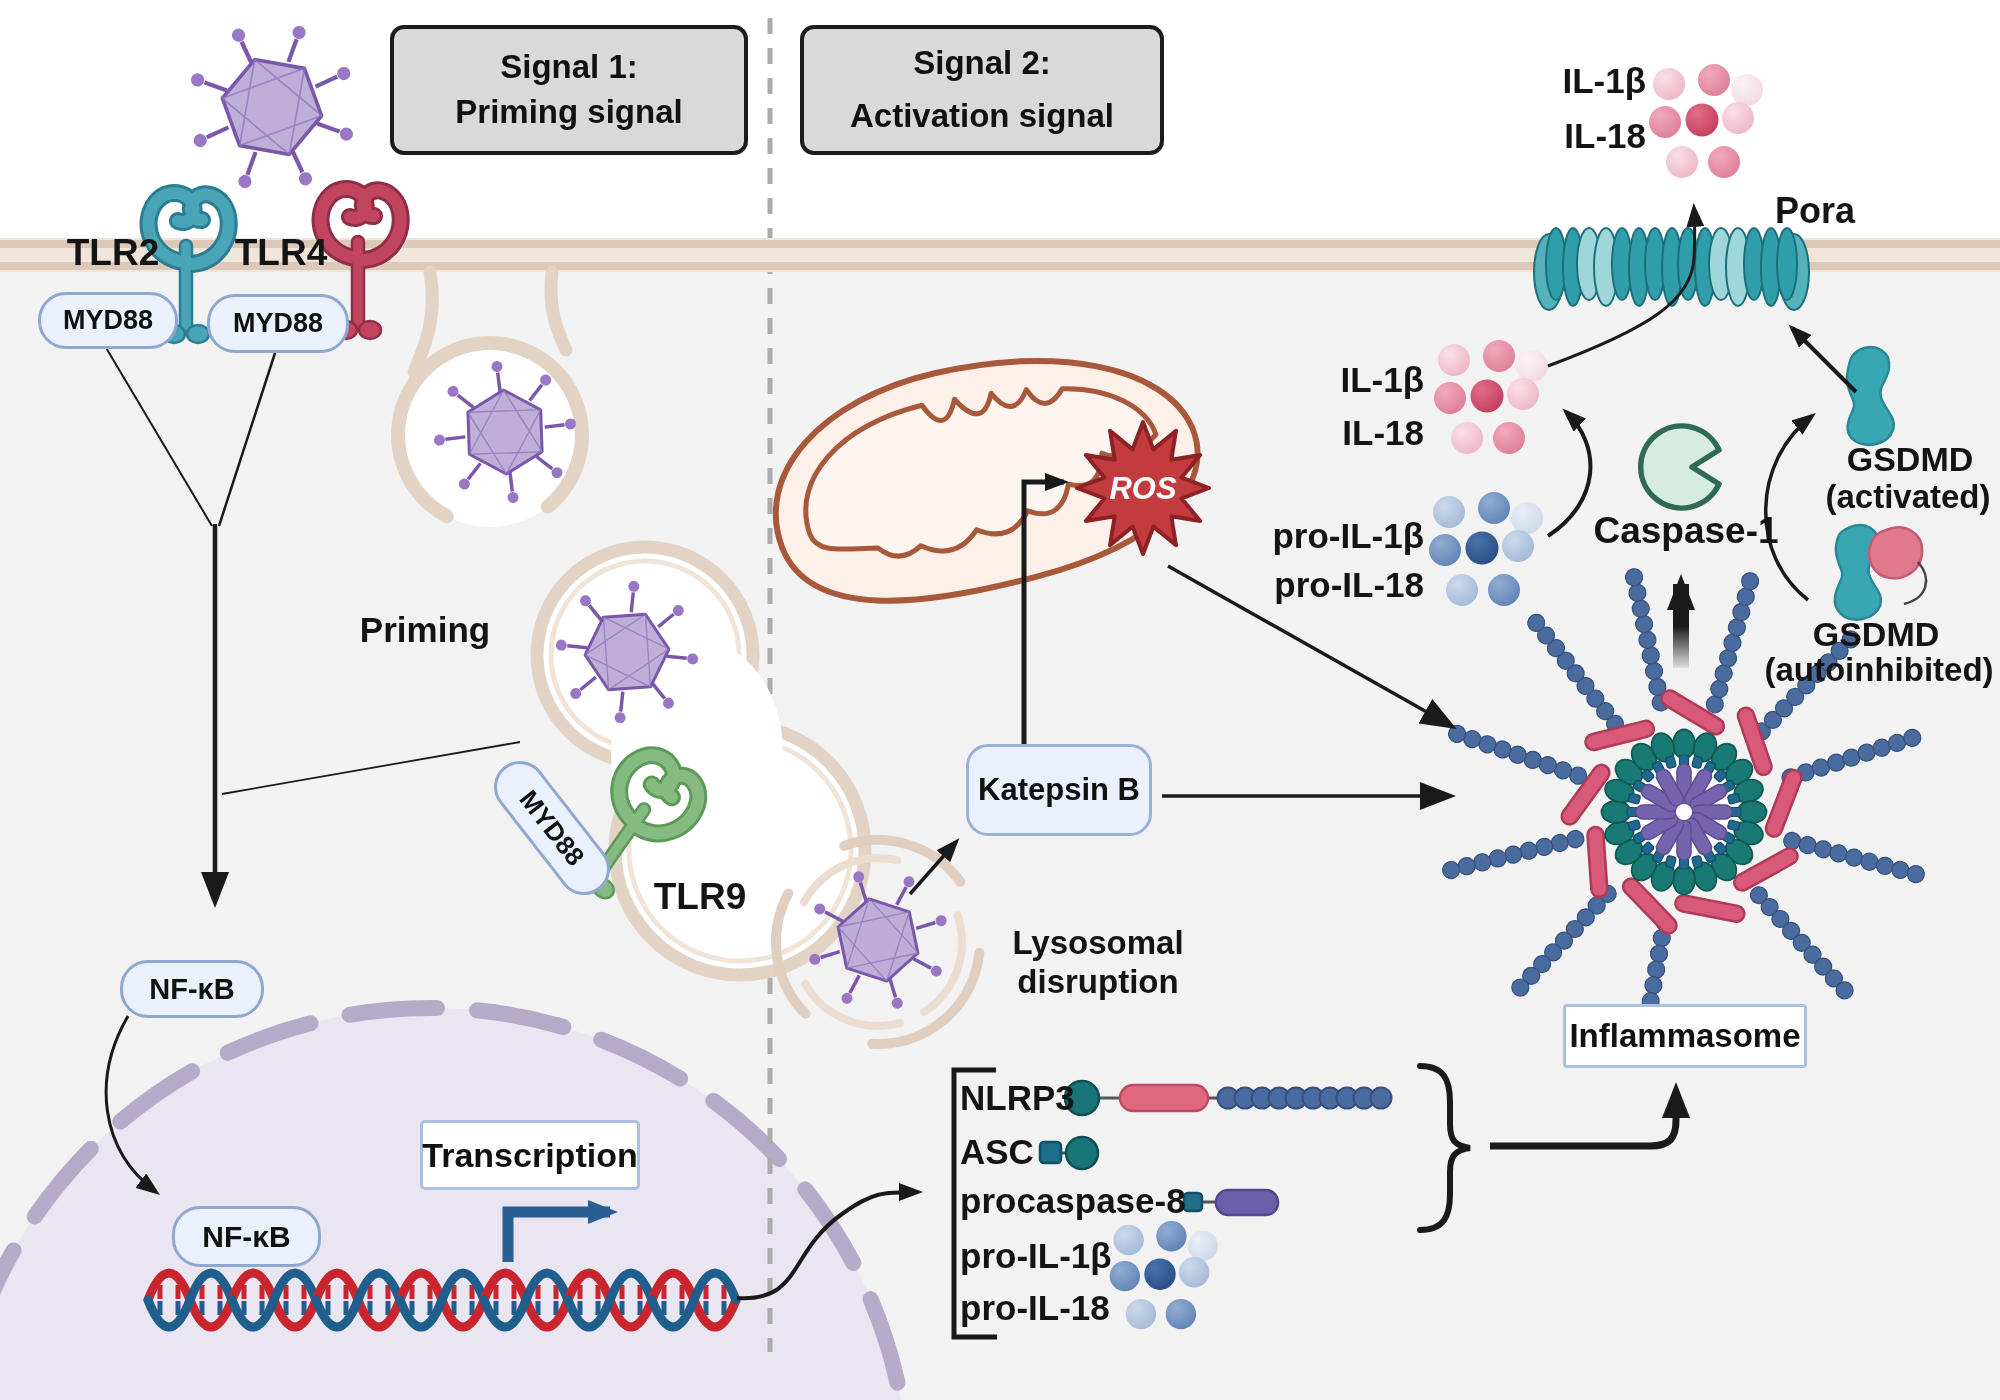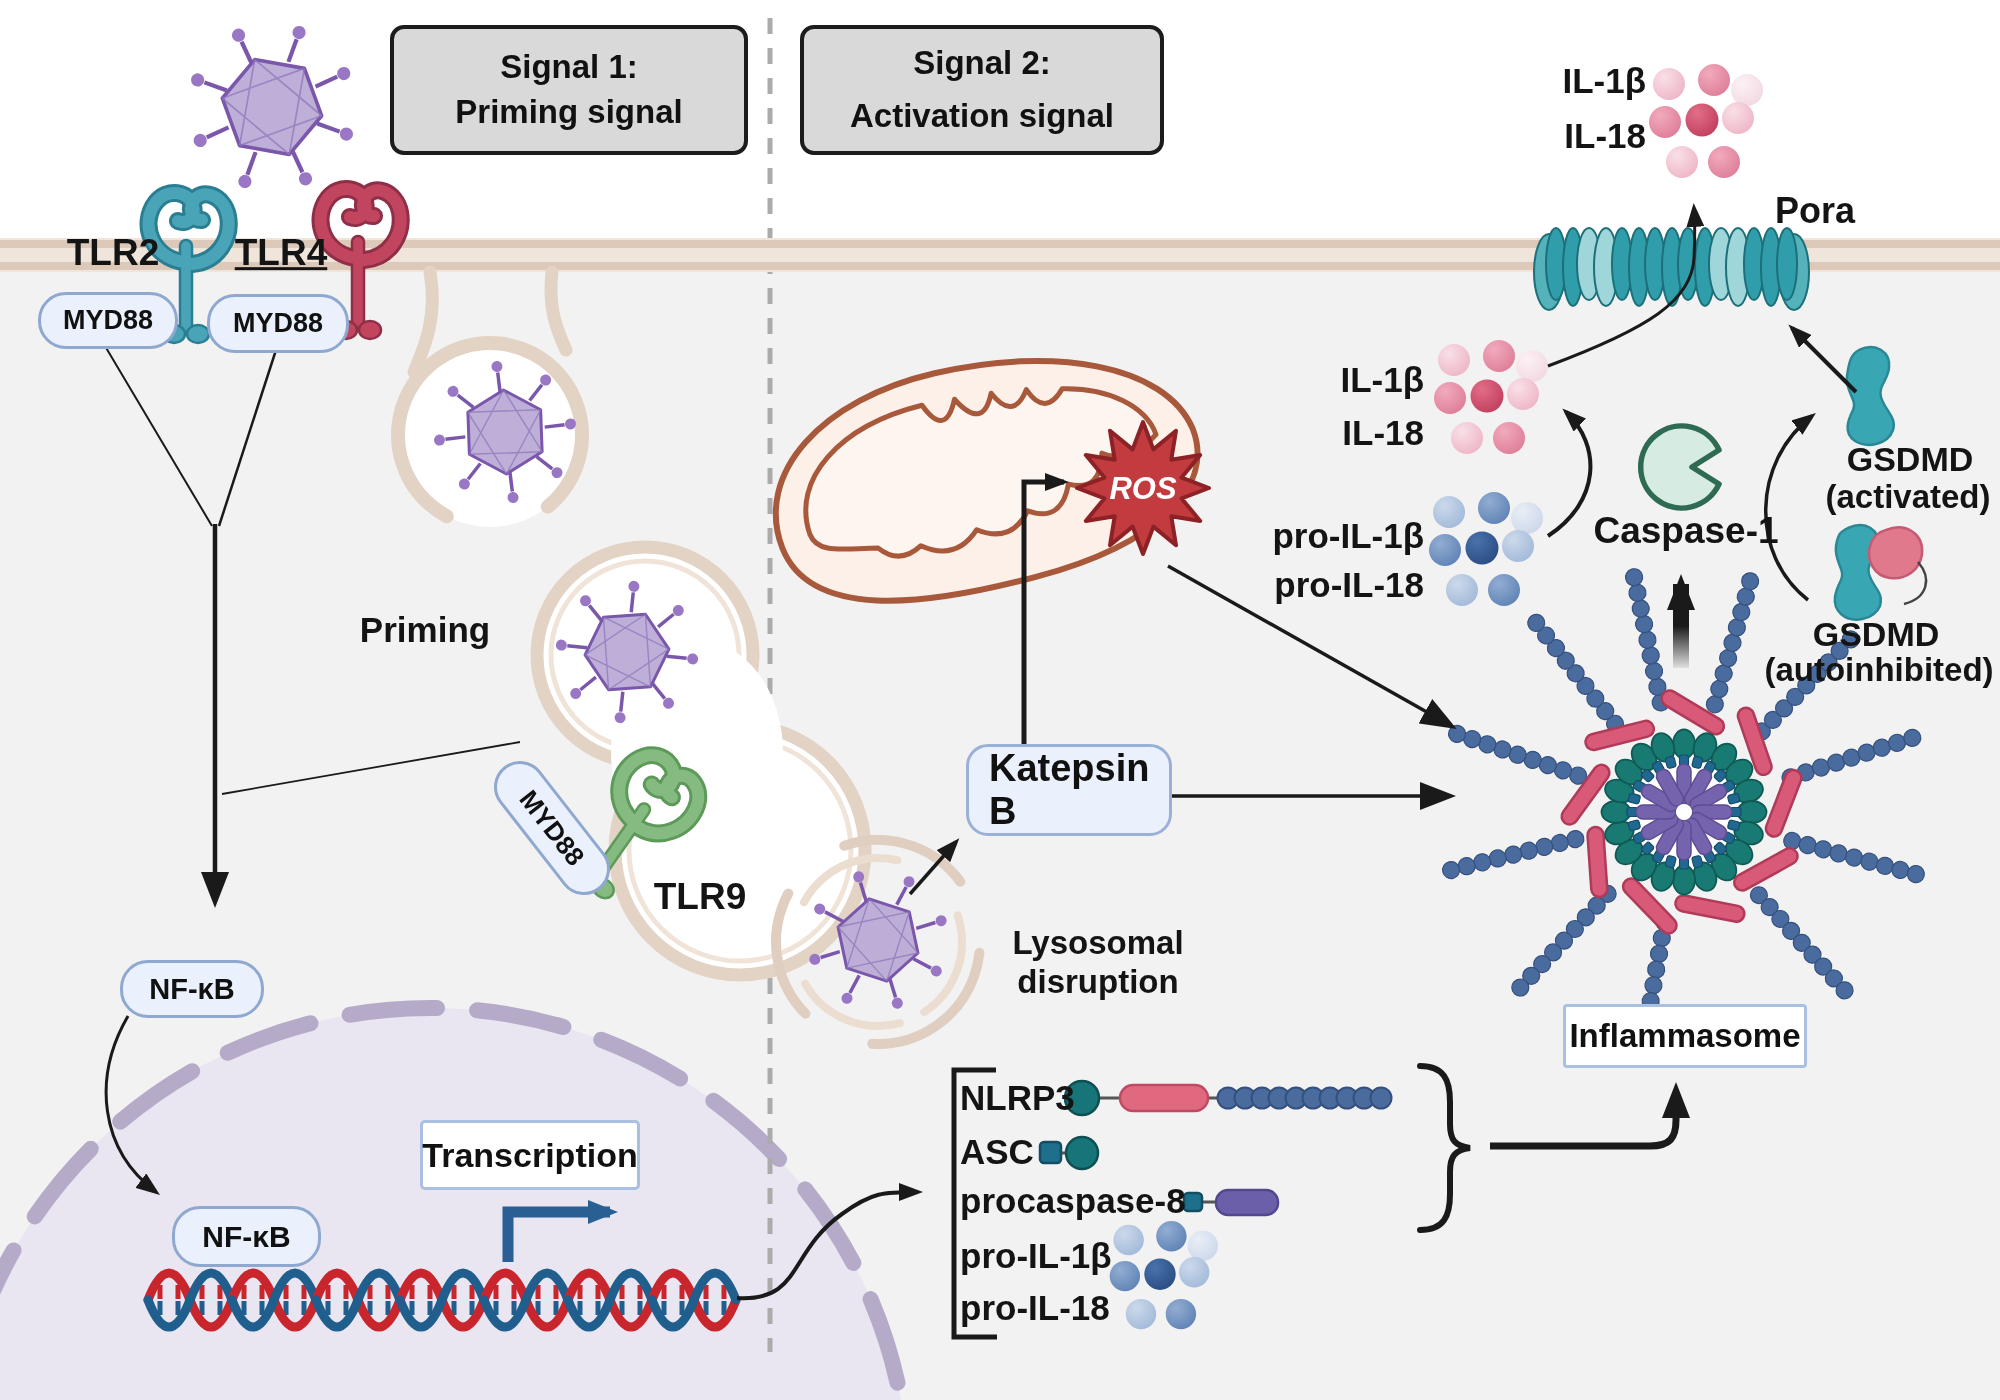--- a/index.html
+++ b/index.html
@@ -604,38 +604,38 @@
 <div class="titlebox" style="left:390px;top:25px;width:350px;height:122px;">
   <span>Signal 1:</span>
   <span>Priming signal</span>
 </div>
 <div class="titlebox" style="left:800px;top:25px;width:356px;height:122px;gap:8px;">
   <span>Signal 2:</span>
   <span>Activation signal</span>
 </div>
 
 <div class="lbl" style="left:113px;top:253px;font-size:37px;">TLR2</div>
-<div class="lbl" style="left:281px;top:253px;font-size:37px;text-decoration:underline;">TLR4</div>
+<div class="lbl" style="left:281px;top:253px;font-size:37px;">TLR4</div>
 <div class="lbl" style="left:700px;top:897px;font-size:37px;">TLR9</div>
 
 <div class="pill" style="left:38px;top:292px;width:134px;height:51px;font-size:27px;">MYD88</div>
 <div class="pill" style="left:207px;top:294px;width:136px;height:53px;font-size:27px;">MYD88</div>
 <div class="pill" style="left:552px;top:828px;width:150px;height:46px;font-size:26px;
      transform:translate(-50%,-50%) rotate(52deg);position:absolute;">MYD88</div>
 
 <div class="lbl" style="left:425px;top:630px;font-size:35px;">Priming</div>
 
 <div class="pill" style="left:120px;top:960px;width:138px;height:52px;font-size:29px;">NF-κB</div>
 <div class="pill" style="left:172px;top:1206px;width:143px;height:55px;font-size:30px;">NF-κB</div>
 
 <div class="sqbox" style="left:408px;top:1120px;width:214px;height:64px;font-size:34px;margin-left:12px;">Transcription</div>
 
 <div class="lbl white" style="left:1143px;top:489px;font-size:31px;">ROS</div>
 
-<div class="roundbox" style="left:966px;top:744px;width:180px;height:86px;font-size:38px;padding-left:20px;">Katepsin B</div>
+<div class="roundbox" style="left:966px;top:744px;width:180px;height:86px;font-size:31px;">Katepsin B</div>
 
 <div class="lbl two" style="left:1098px;top:963px;font-size:33px;">
   <span>Lysosomal</span>
   <span>disruption</span>
 </div>
 
 <div class="lbl left" style="left:960px;top:1098px;font-size:35px;">NLRP3</div>
 <div class="lbl left" style="left:960px;top:1152px;font-size:35px;">ASC</div>
 <div class="lbl left" style="left:960px;top:1201px;font-size:35px;">procaspase-8</div>
 <div class="lbl left" style="left:960px;top:1256px;font-size:35px;">pro-IL-1β</div>

